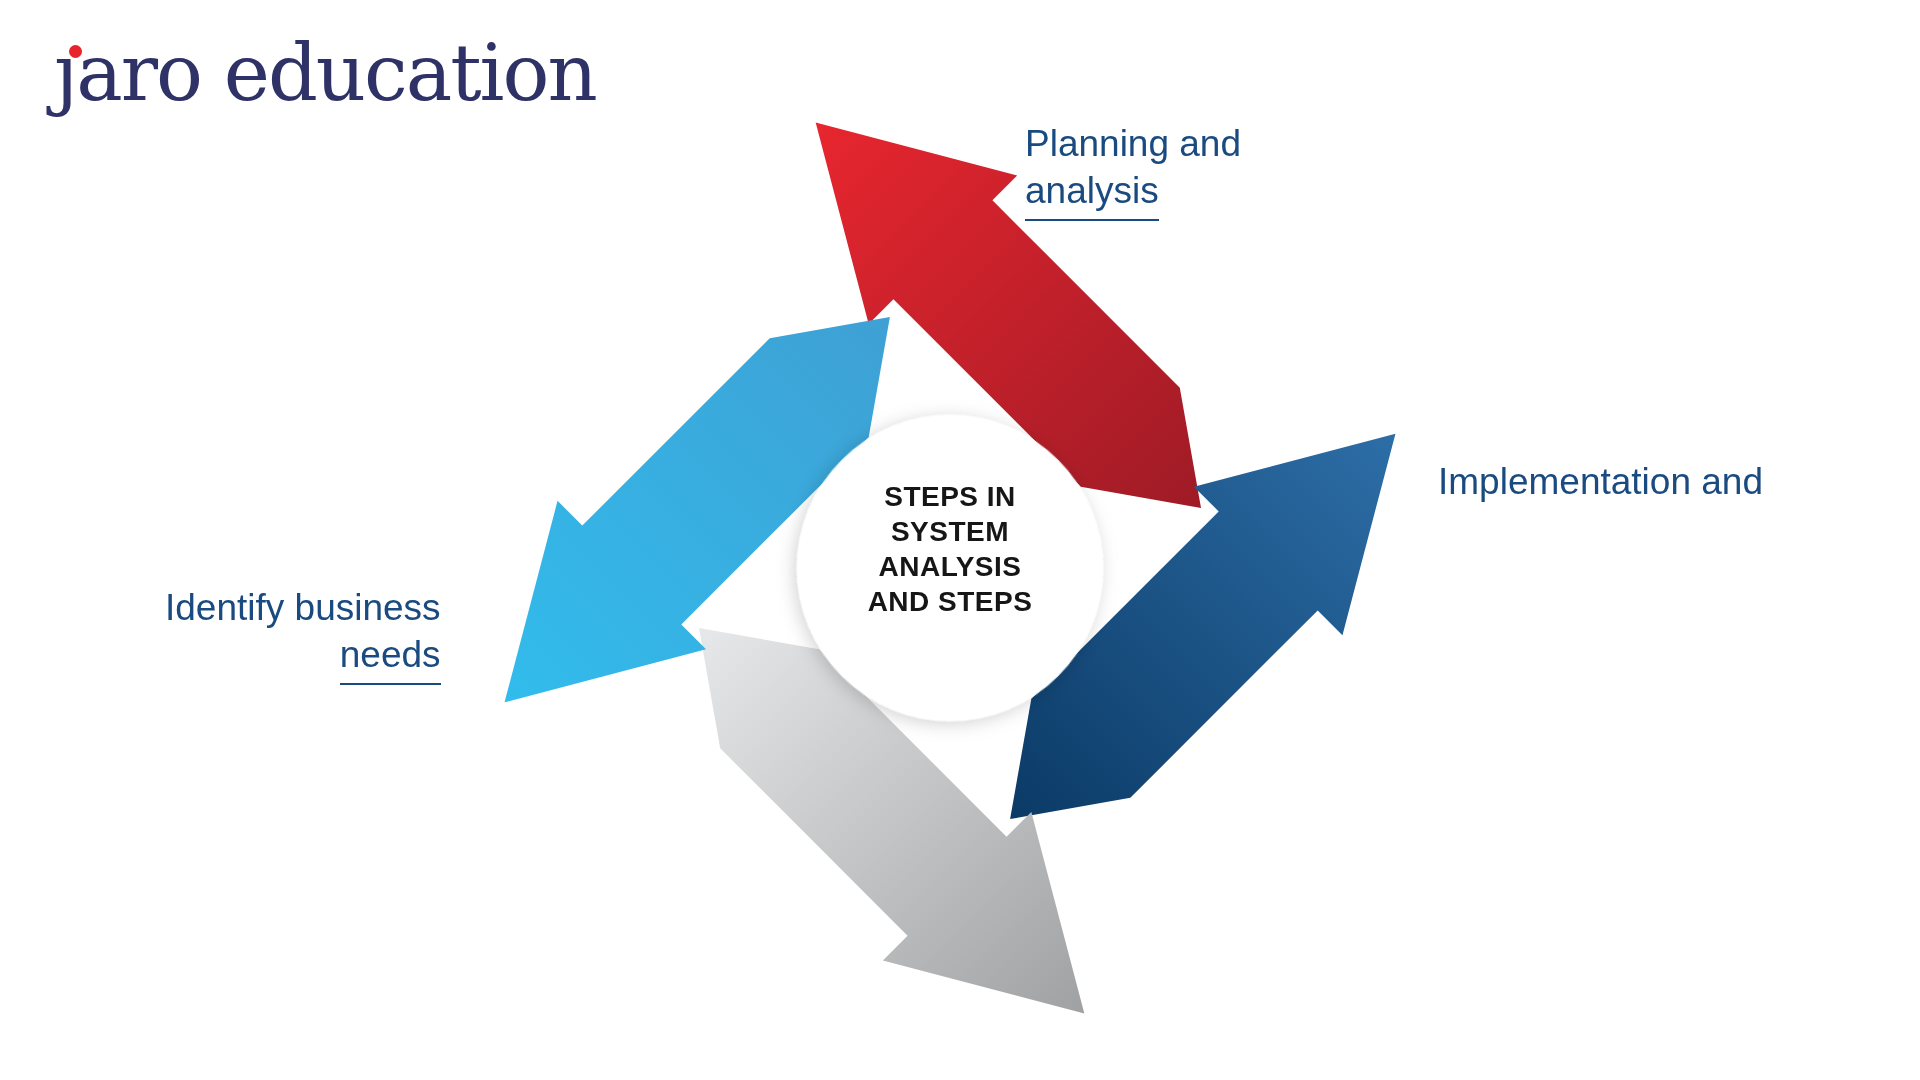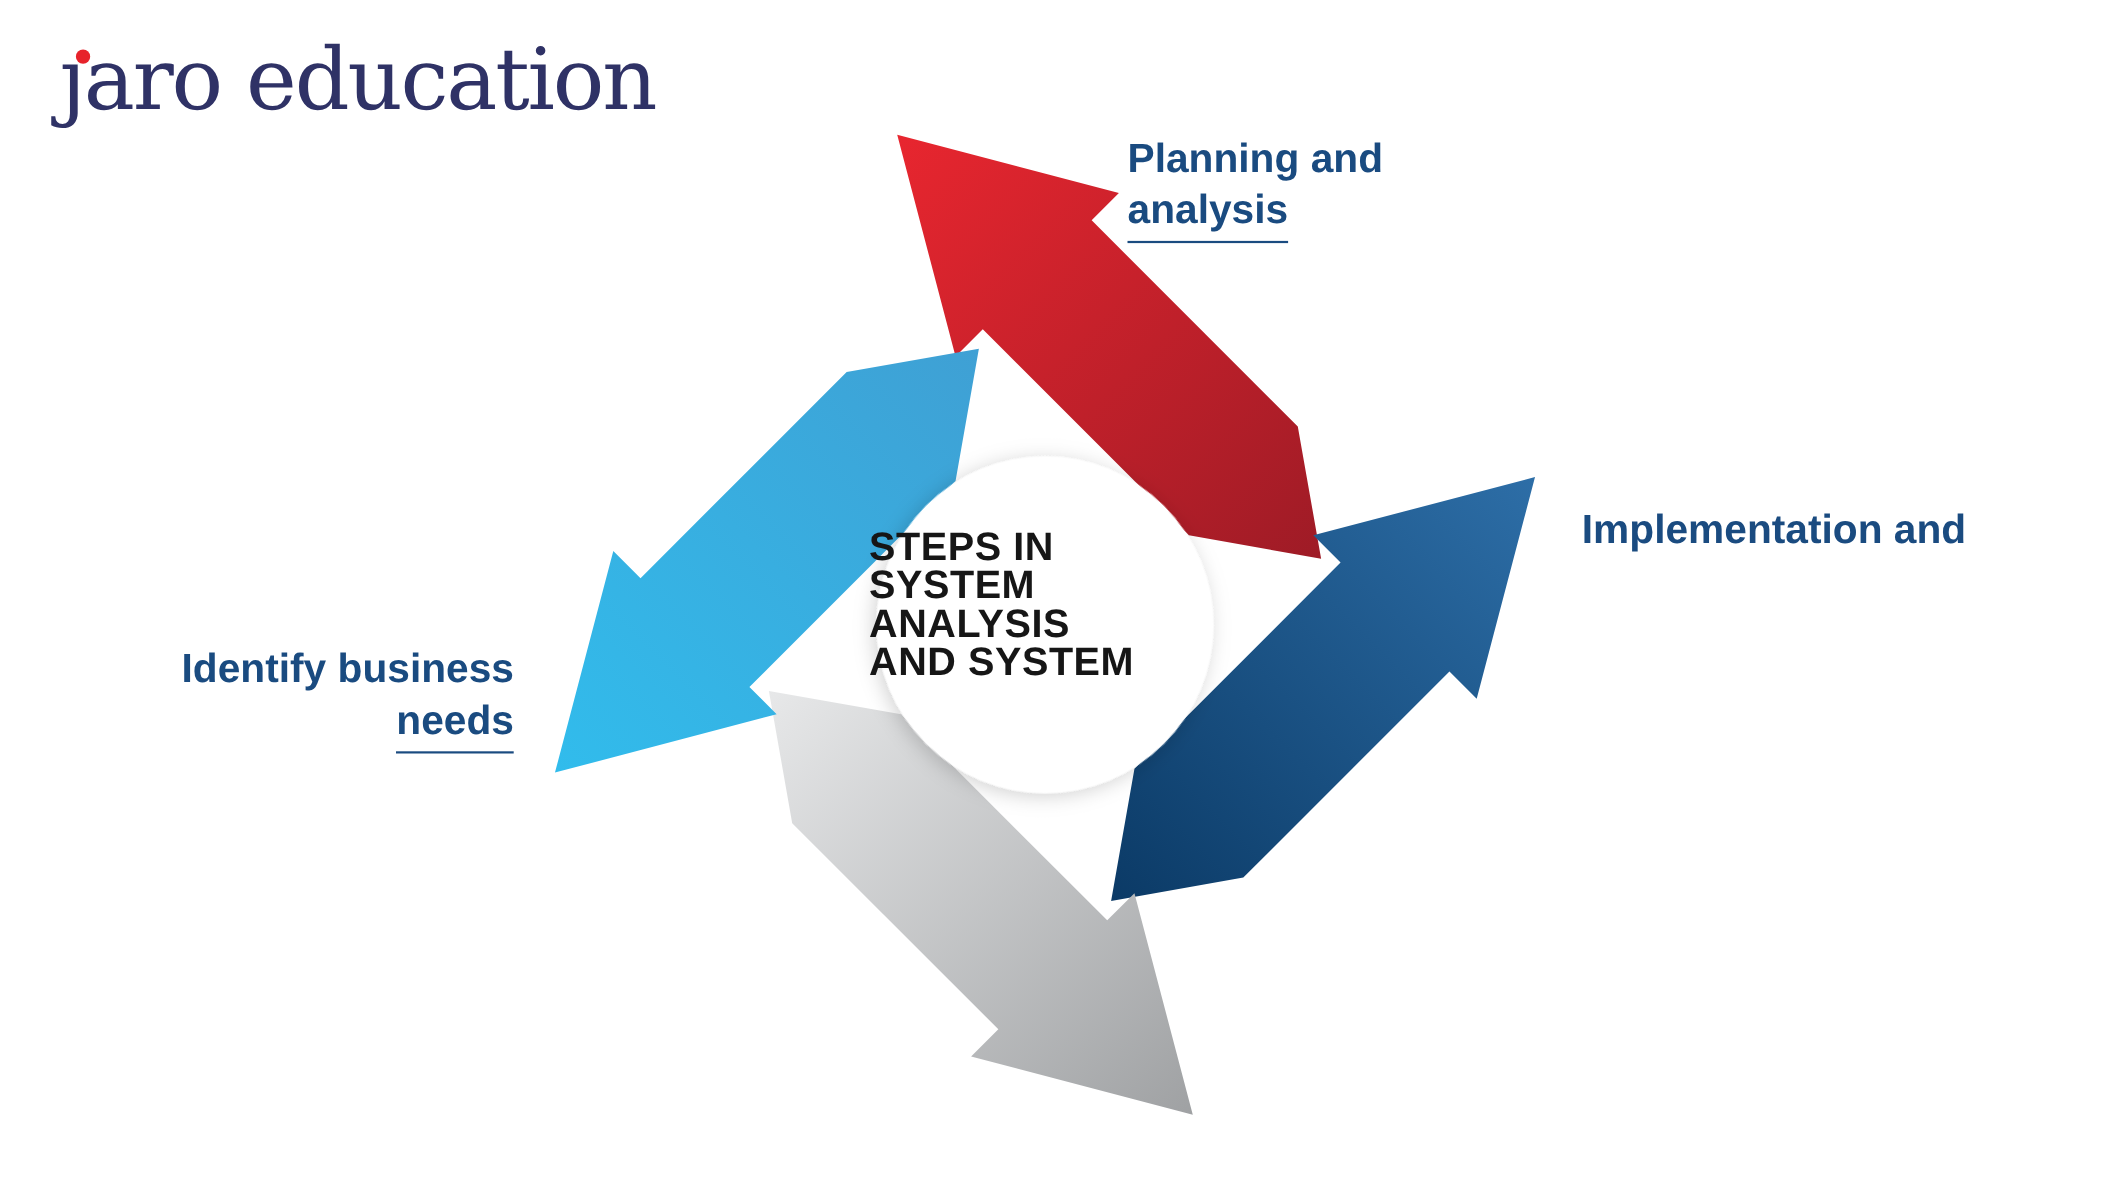--- a/index.html
+++ b/index.html
@@ -44,41 +44,42 @@
   
   .diagram-svg {
     position: absolute;
     left: 0;
     top: 0;
   }
   
   .step-label {
     position: absolute;
     font-size: 37px;
-    font-weight: 700;
+    font-weight: 400;
     line-height: 47px;
     color: #1A4B80;
     white-space: nowrap;
   }
   .step-label .underlined {
     display: inline-block;
     padding-bottom: 5px;
     border-bottom: 2.5px solid #1A4B80;
   }
   .label-planning       { left: 1025px; top: 120px; }
   .label-implementation { left: 1405px; top: 458px; margin-left: 33px; }
   .label-identify       { left: 165px;  top: 584px; text-align: right; }
   .label-design         { left: 745px;  top: 920px; }
   
   .center-text {
     position: absolute;
     left: 790px;
     top: 479px;
     width: 320px;
-    font-size: 36px;
+    text-align: center;
+    font-size: 28px;
     font-weight: 800;
     line-height: 35px;
     letter-spacing: 0.5px;
     color: #161616;
   }
   .center-text span { display: block; }
 </style>
 </head>
 <body>
 
@@ -132,21 +133,21 @@
       </g>
 
       <circle cx="0" cy="0" r="153" fill="#ffffff" filter="url(#circle-shadow)"></circle>
     </g>
   </svg>
 
   <div class="center-text" style="color: rgb(22, 22, 22);">
     <span>STEPS IN</span>
     <span>SYSTEM</span>
     <span>ANALYSIS</span>
-    <span>AND SYSTEM</span>
+    <span>AND STEPS</span>
   </div>
 
   <div class="step-label label-planning" style="color: rgb(26, 75, 128);">
     <span>Planning and</span><br>
     <span class="underlined" style="border-bottom-color: rgb(26, 75, 128);">analysis</span>
   </div>
 
   <div class="step-label label-implementation" style="color: rgb(26, 75, 128);">
     <span>Implementation and</span><br>
   </div>

